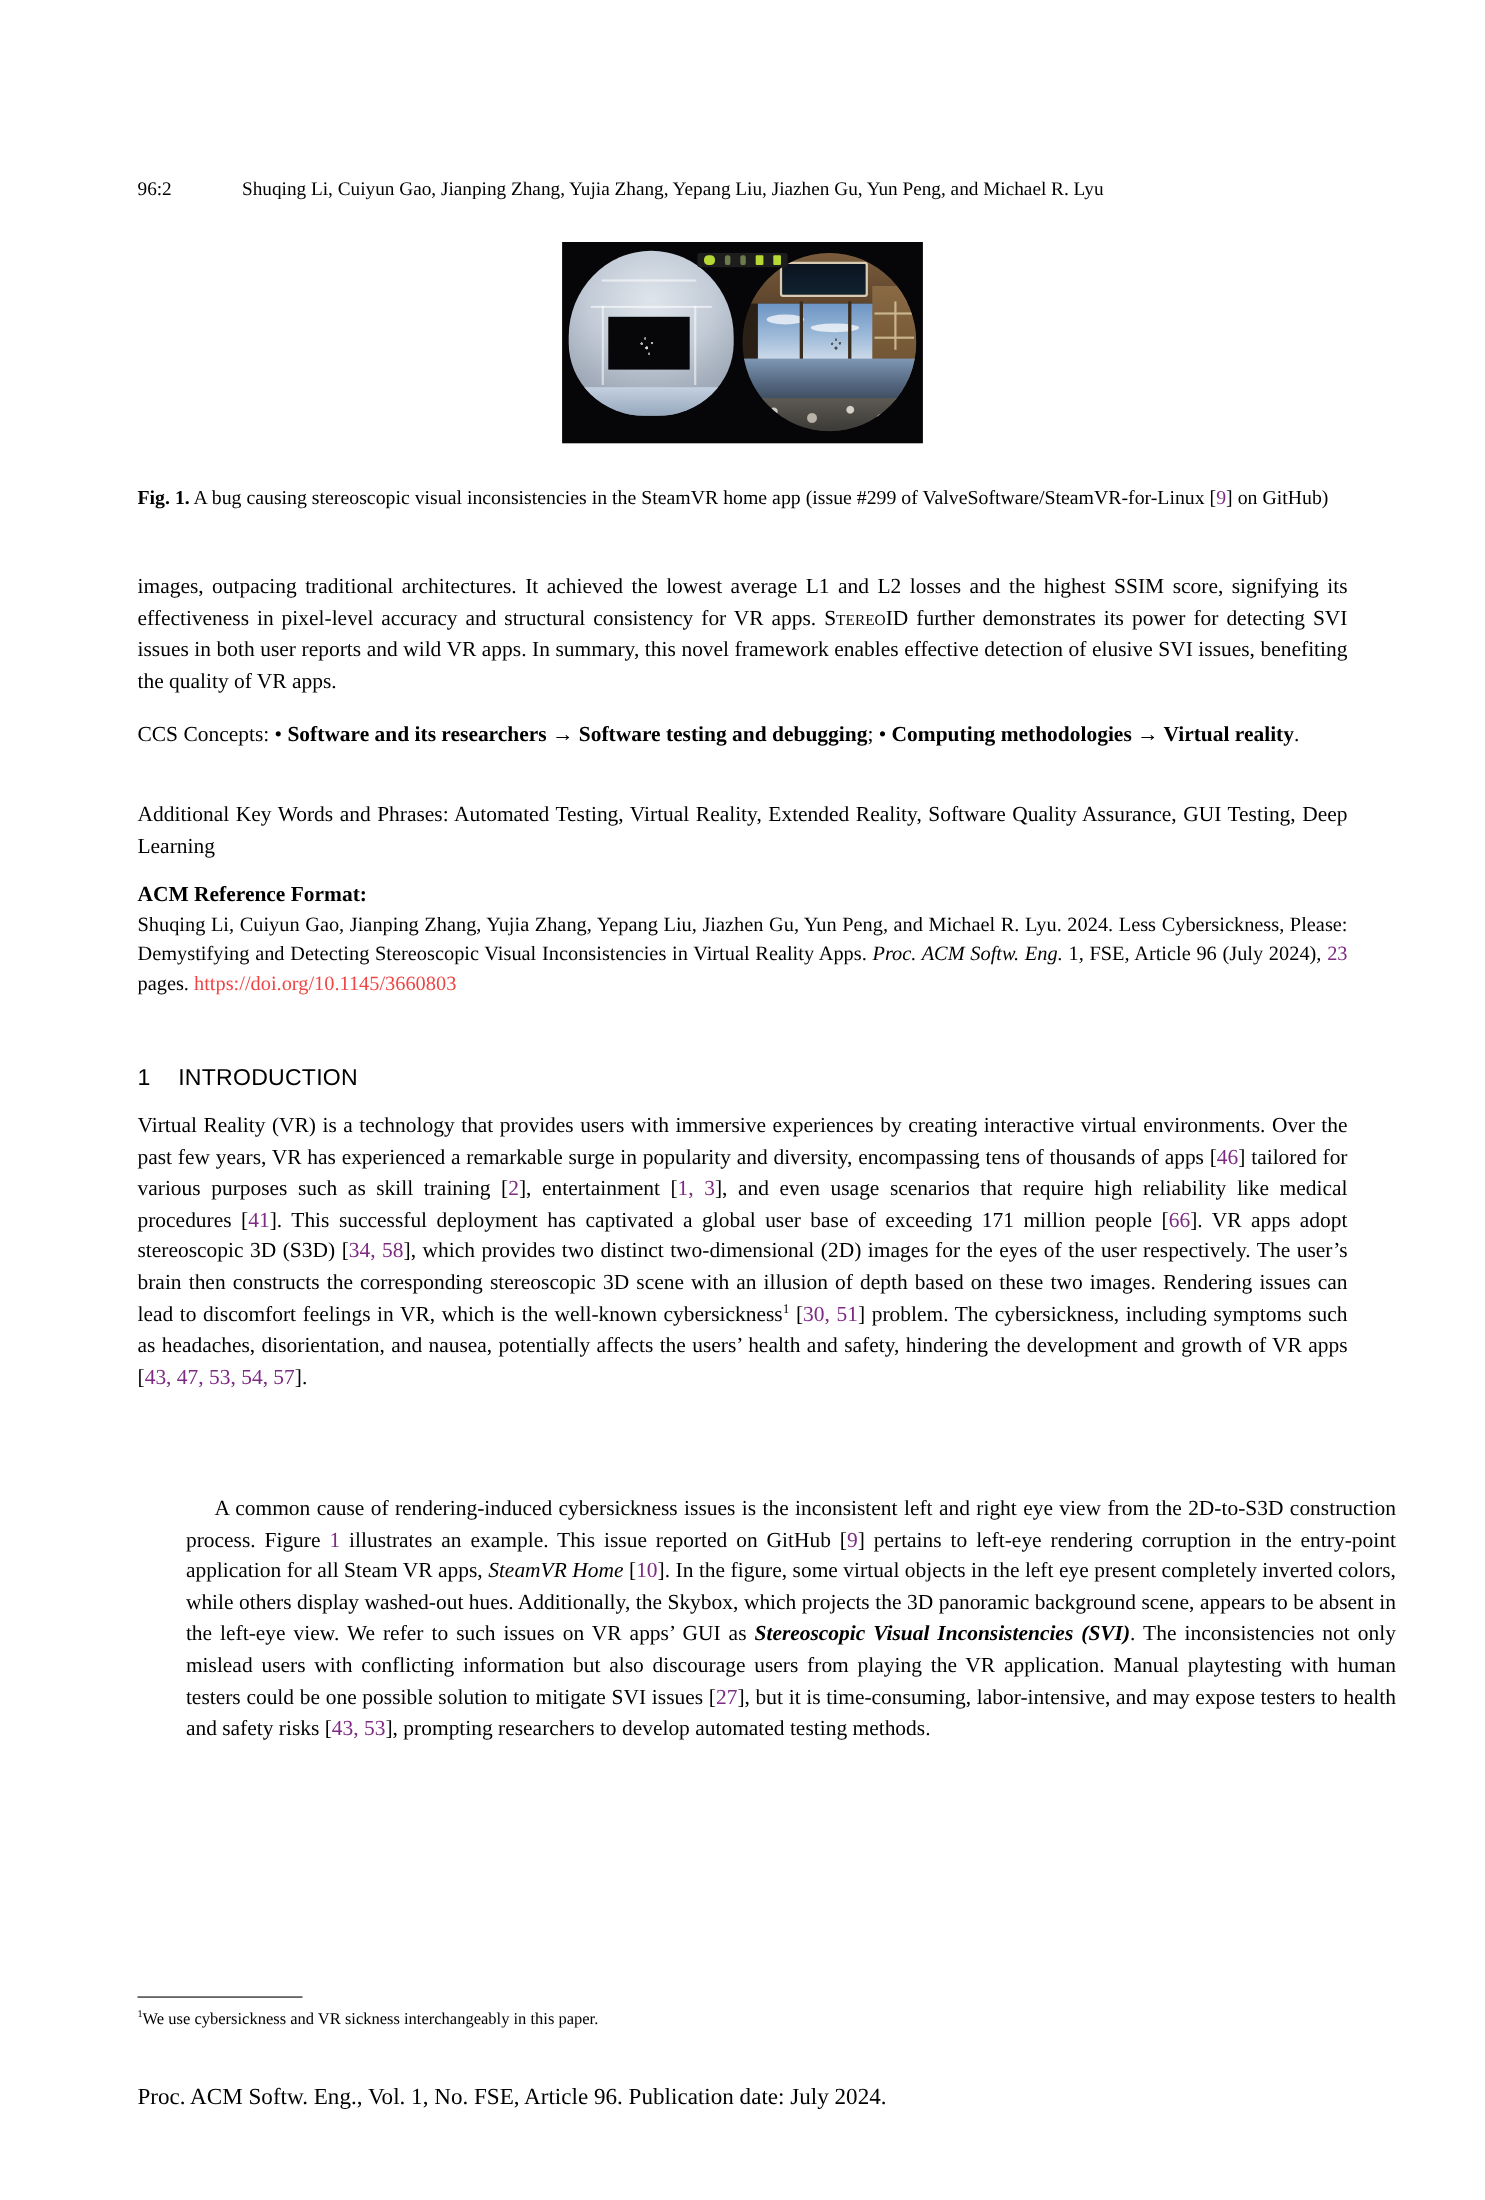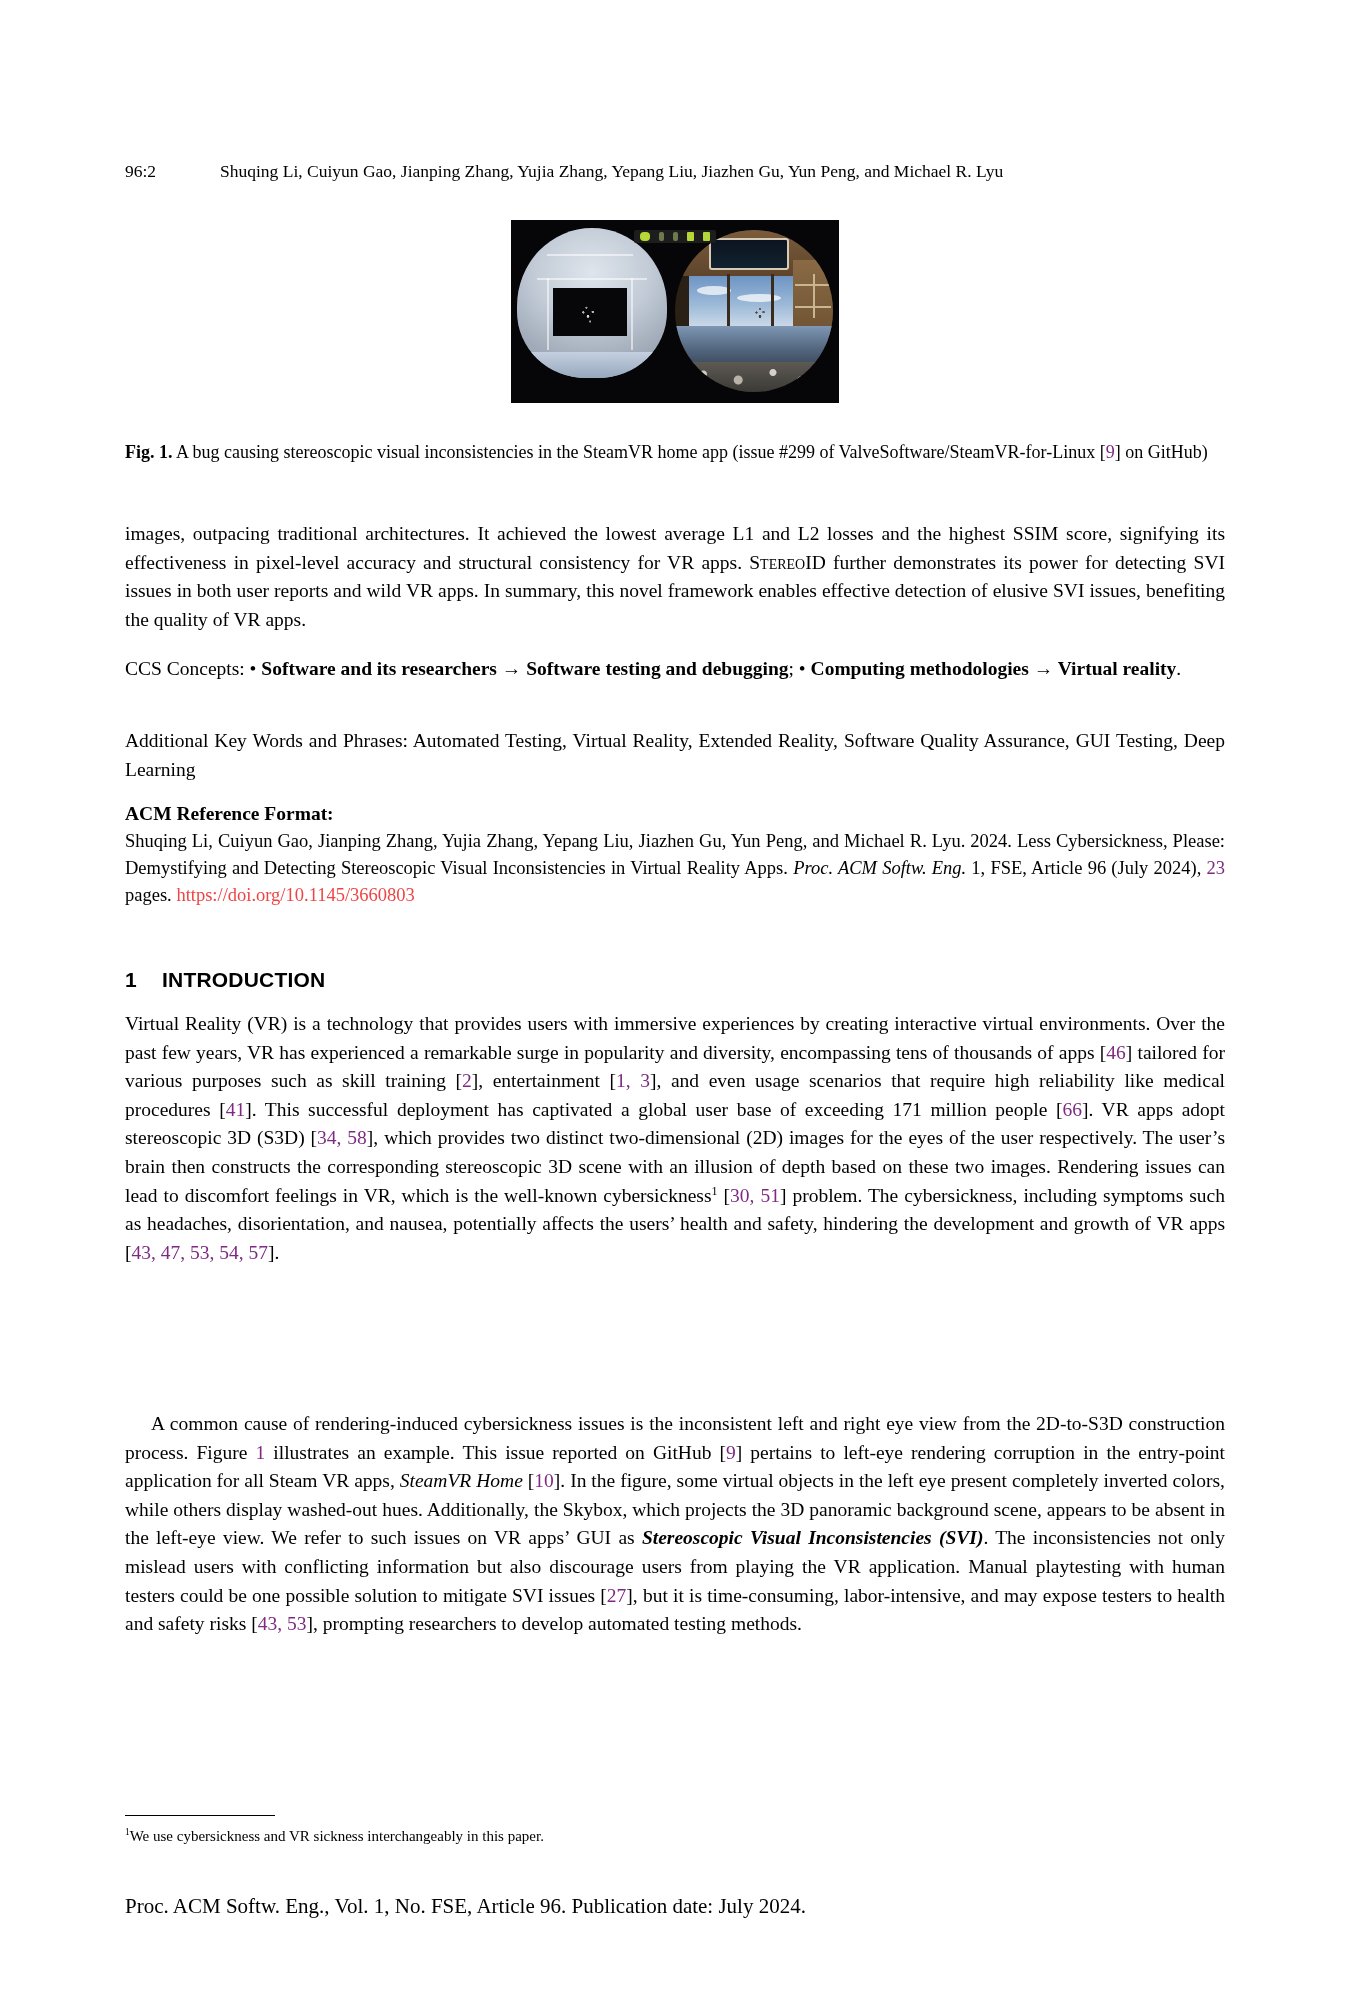--- a/index.html
+++ b/index.html
@@ -206,27 +206,27 @@
   .acmref-head { top: 800px; font-weight: bold; }
   .acmref { top: 828px; font-size: 18.5px; line-height: 27px; }
 
   .sec-head {
     position: absolute;
     left: 125px;
     top: 968px;
     width: 1100px;
     font-family: "Liberation Sans", sans-serif;
     font-size: 21px;
-    font-weight: bold;
+    font-weight: normal;
     letter-spacing: 0.2px;
   }
   .sec-head .num { display: inline-block; width: 37px; }
 
   .intro-p1 { top: 1010px; }
-  .intro-p2 { top: 1410px; text-indent: 26px; }
+  .intro-p2 { top: 1358px; text-indent: 26px; margin-left: 44px; }
 
   .fn-rule {
     position: absolute;
     left: 125px;
     top: 1815px;
     width: 150px;
     height: 1px;
     background: #000;
   }
   .footnote {

